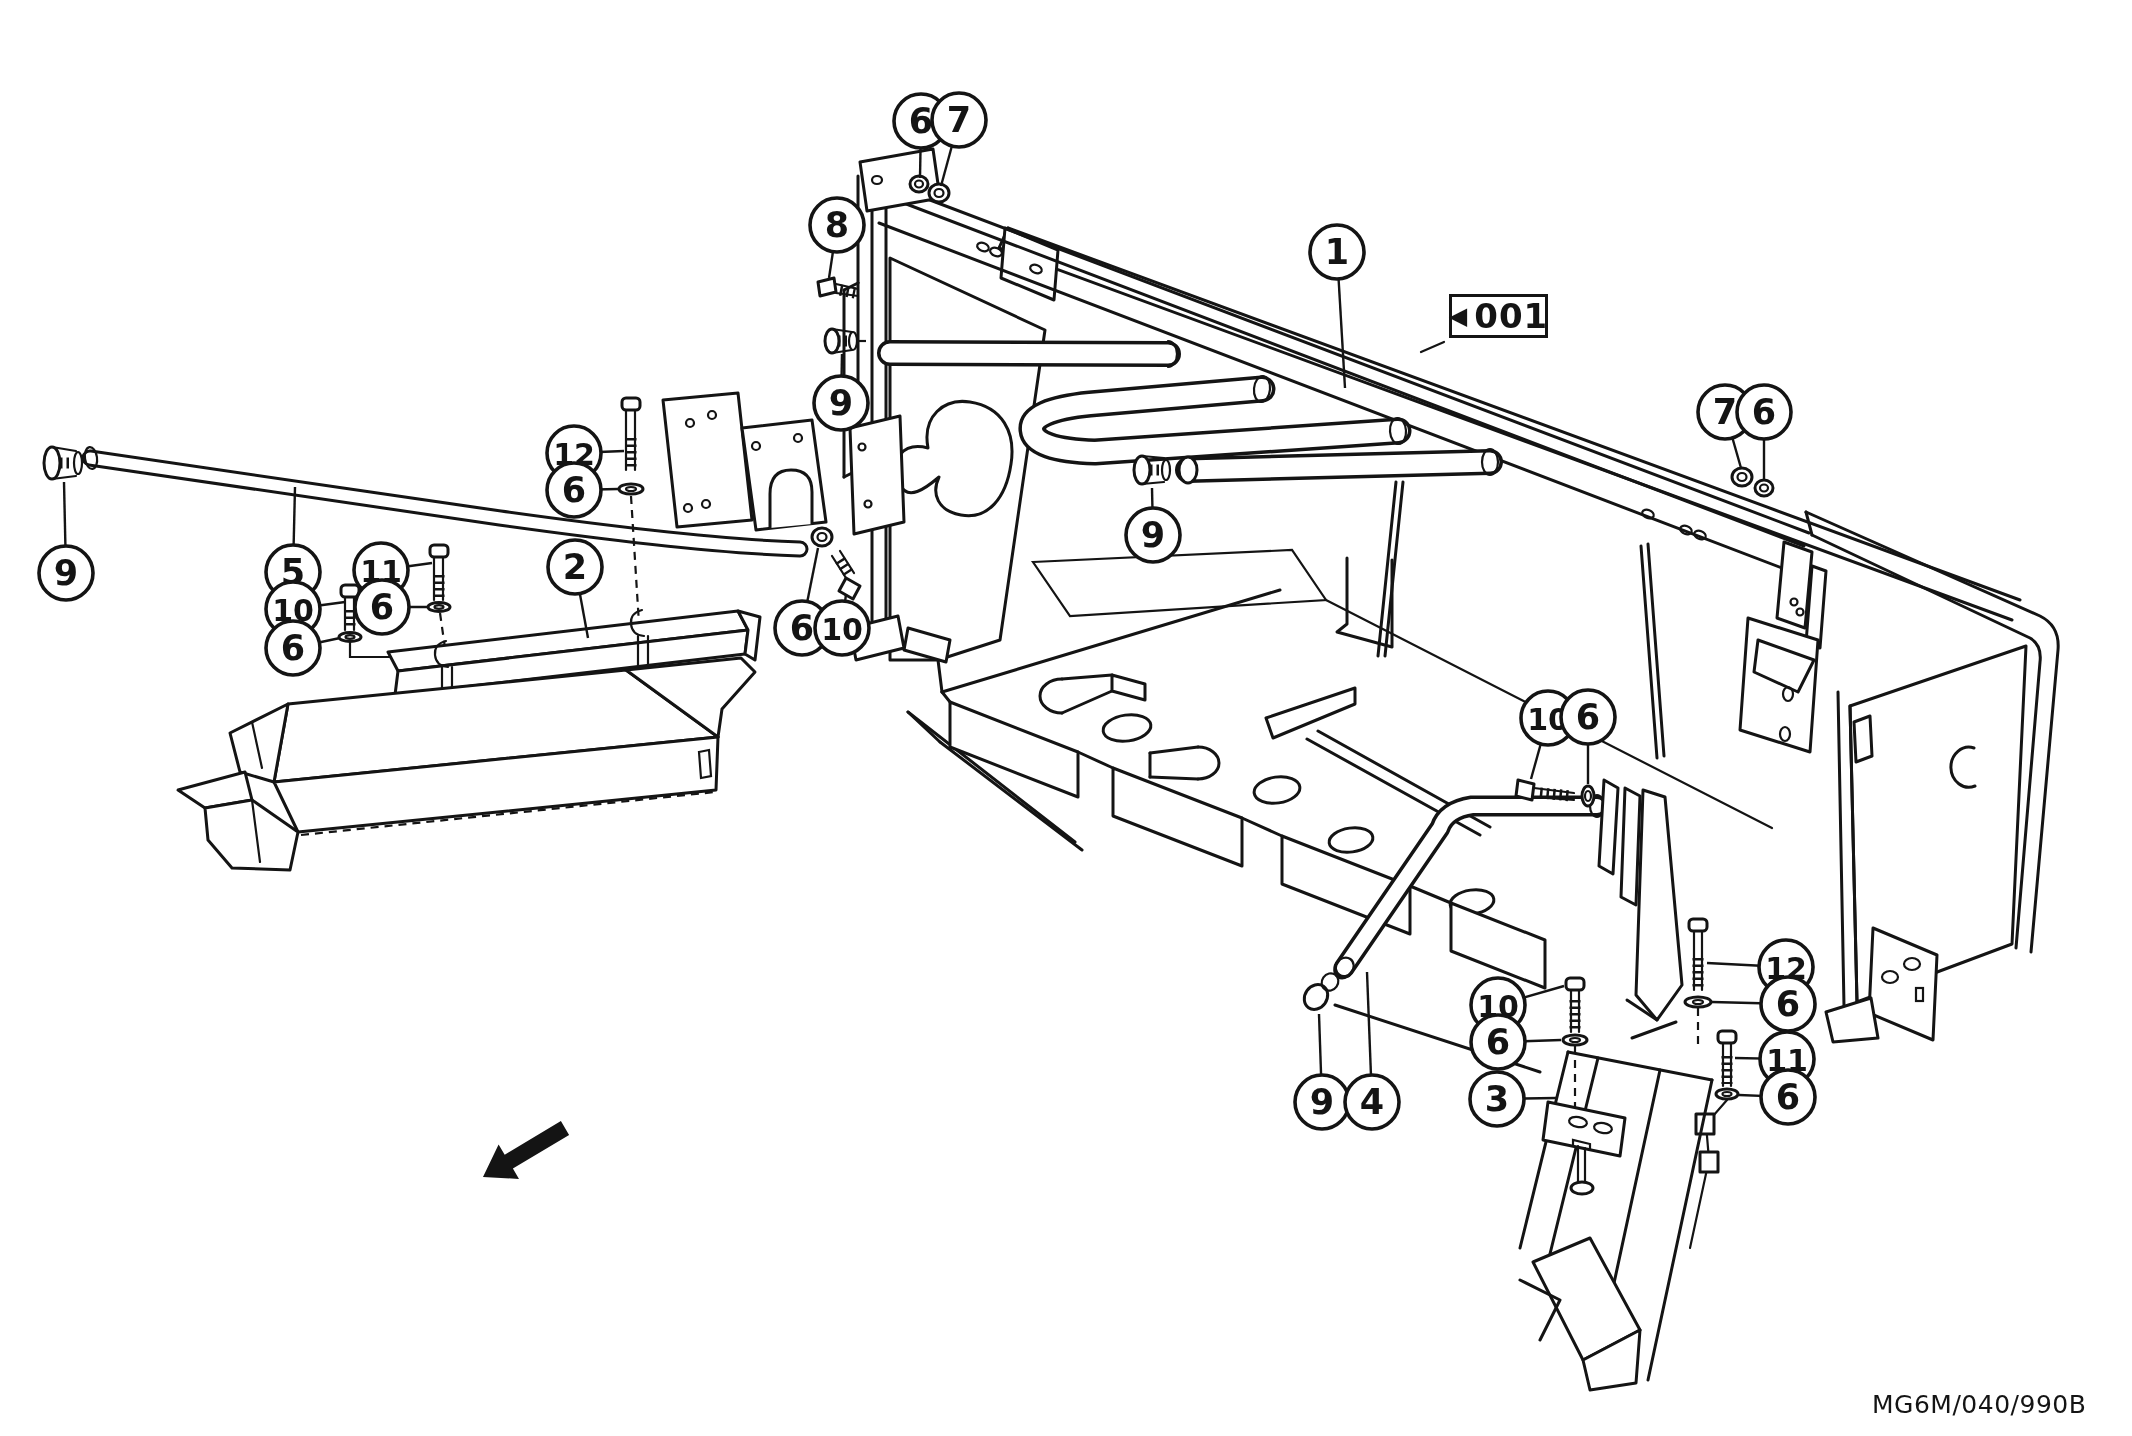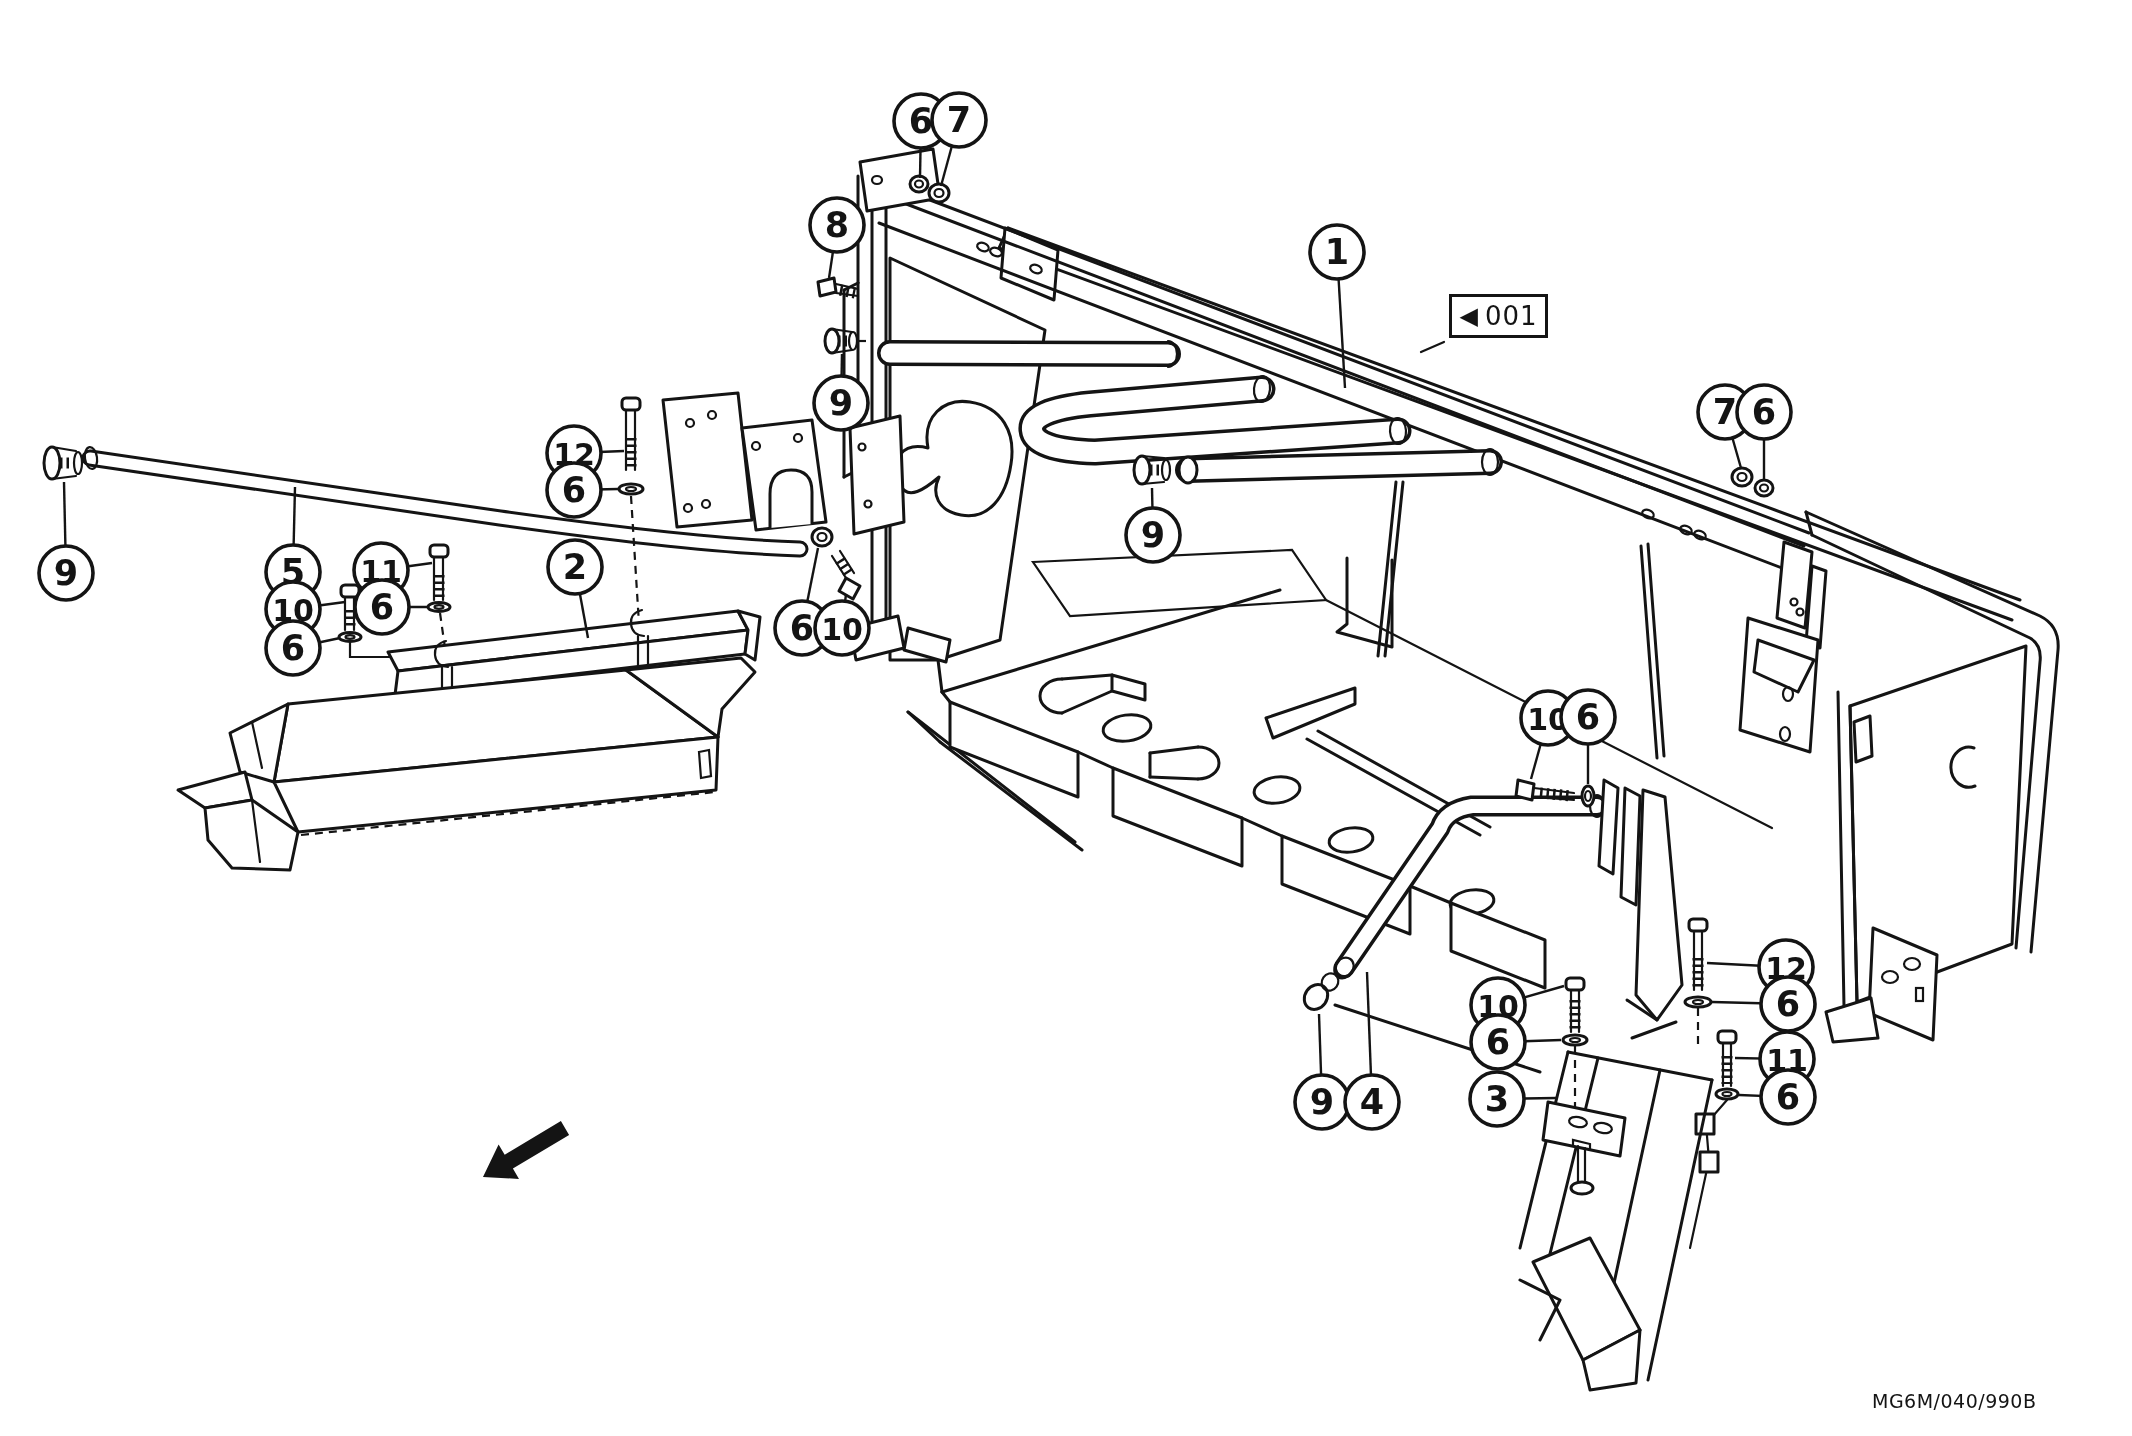--- a/index.html
+++ b/index.html
@@ -19,23 +19,23 @@
   .tubei{fill:none;stroke:var(--paper);stroke-linecap:round;stroke-linejoin:round;}
   .callout-line{stroke:var(--ink);stroke-width:2.4;}
   .callout-circle{fill:var(--paper);stroke:var(--ink);stroke-width:3.6;}
   .callout-text{fill:var(--ink);font-weight:bold;text-anchor:middle;}
   .ref-box{
     position:absolute;left:1449px;top:294px;width:99px;height:44px;
     border:3.5px solid var(--ink);display:flex;align-items:center;justify-content:center;
     gap:7px;background:var(--paper);box-sizing:border-box;
   }
   .ref-box .tri{font-size:24px;color:var(--ink);line-height:1;}
-  .ref-box .lbl{font-size:26px;font-weight:normal;color:var(--ink);letter-spacing:1px;line-height:1;}
+  .ref-box .lbl{font-size:34px;font-weight:bold;color:var(--ink);letter-spacing:1px;line-height:1;}
   .part-code{
-    position:absolute;left:1872px;top:1390px;font-size:19px;color:var(--ink);
+    position:absolute;left:1872px;top:1390px;font-size:25px;color:var(--ink);
     letter-spacing:0.5px;white-space:nowrap;
   }
 </style>
 </head>
 <body>
 
 <div class="page">
 
   <svg width="2132" height="1436" viewBox="0 0 2132 1436">
 

